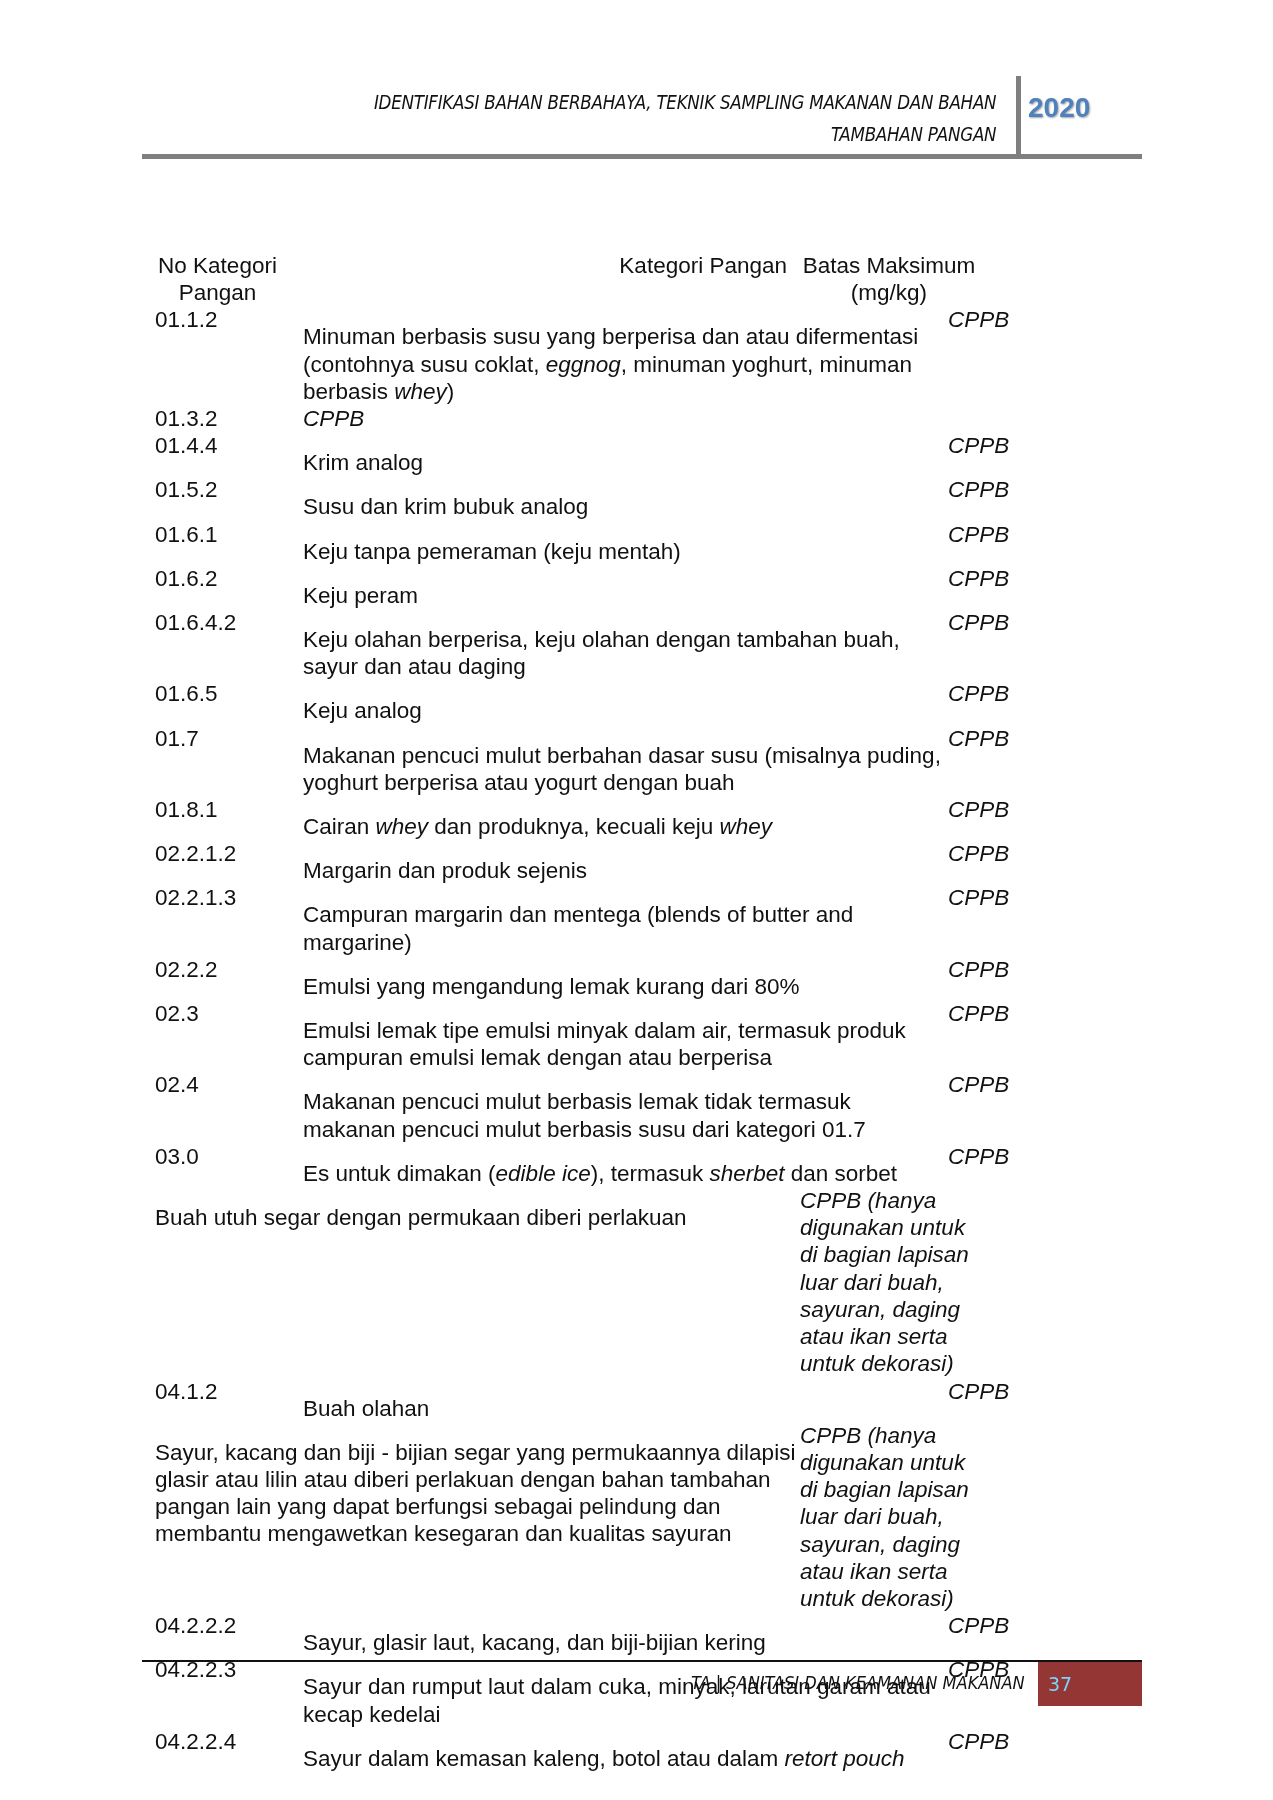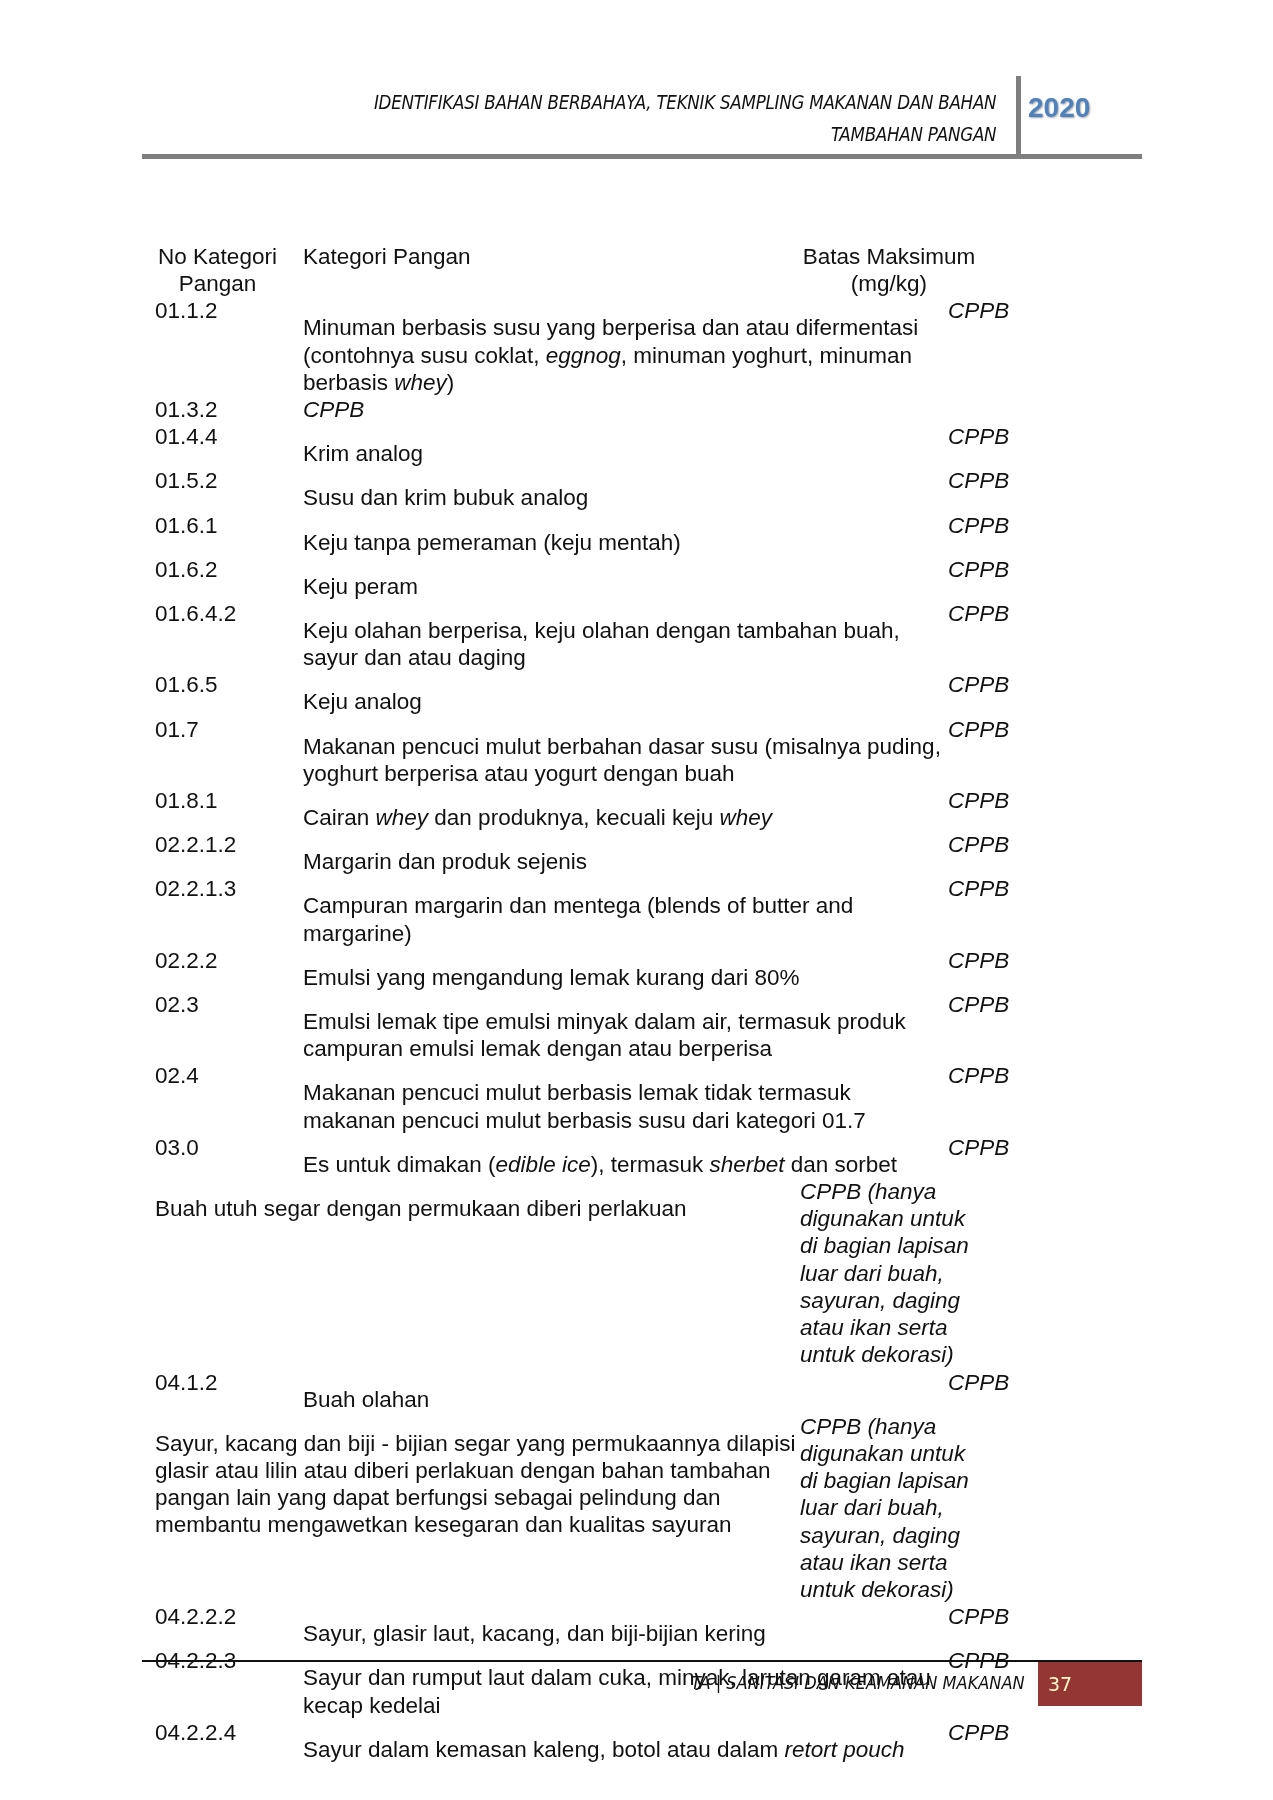--- a/index.html
+++ b/index.html
@@ -5,33 +5,33 @@
     html, body { margin: 0; padding: 0; background: #ffffff; }
     body { width: 1273px; height: 1800px; position: relative; overflow: hidden; font-family: "Liberation Sans", sans-serif; color: #111; }
 
     .header { position: absolute; left: 142px; top: 76px; width: 1000px; height: 82px; }
     .header-title { position: absolute; right: 146px; top: 10px; text-align: right; font-family: "DejaVu Sans", sans-serif; font-style: italic; font-size: 19px; line-height: 32px; color: #111; letter-spacing: -0.3px; transform: scaleX(0.88); transform-origin: right center; }
     .header-vbar { position: absolute; left: 874px; top: 0; width: 5px; height: 82px; background: #7f7f7f; }
     .header-year { position: absolute; left: 886px; top: 16px; font-family: Liberation Sans, sans-serif; font-weight: bold; font-size: 28px; color: #4f81bd; text-shadow: 1px 1px 2px rgba(0,0,0,0.35); }
     .header-hbar { position: absolute; left: 0; top: 78px; width: 1000px; height: 5px; background: #7f7f7f; }
 
     .table { position: absolute; left: 155px; top: 243px; width: 980px; font-size: 22.5px; line-height: 27.2px; }
-    .thead { display: flex; }
+    .thead { display: flex; margin-top: 9px; }
     .th-no { width: 125px; text-align: center; }
-    .th-kat { width: 484px; text-align: left; margin-left: 23px; }
+    .th-kat { width: 484px; text-align: right; margin-left: 23px; }
     .th-batas { width: 180px; text-align: center; margin-left: 12px; }
     .row { display: flex; }
     .col-no { width: 148px; flex: none; }
     .col-kat { width: 645px; flex: none; margin-top: 17px; }
     .col-batas { width: 180px; flex: none; font-style: italic; }
     .col-kat i, .col-kat em { font-style: italic; }
 
     .footer-line { position: absolute; left: 142px; top: 1660px; width: 1000px; height: 2px; background: #111; }
     .footer-text { position: absolute; right: 248px; top: 1672px; font-family: "DejaVu Sans", sans-serif; font-style: italic; font-size: 18px; color: #111; transform: scaleX(0.9); transform-origin: right center; }
-    .footer-page { position: absolute; left: 1038px; top: 1662px; width: 104px; height: 44px; background: #943634; color: #fef9c3; font-family: "DejaVu Sans", sans-serif; font-size: 19px; line-height: 44px; padding-left: 10px; box-sizing: border-box; }
+    .footer-page { position: absolute; left: 1038px; top: 1662px; width: 104px; height: 44px; background: #943634; color: #7dd3fc; font-family: "DejaVu Sans", sans-serif; font-size: 19px; line-height: 44px; padding-left: 10px; box-sizing: border-box; }
   </style>
 </head>
 <body>
 
 <div class="header">
   <div class="header-title">
     <div>IDENTIFIKASI BAHAN BERBAHAYA, TEKNIK SAMPLING MAKANAN DAN BAHAN</div>
     <div>TAMBAHAN PANGAN</div>
   </div>
   <div class="header-vbar"></div>

